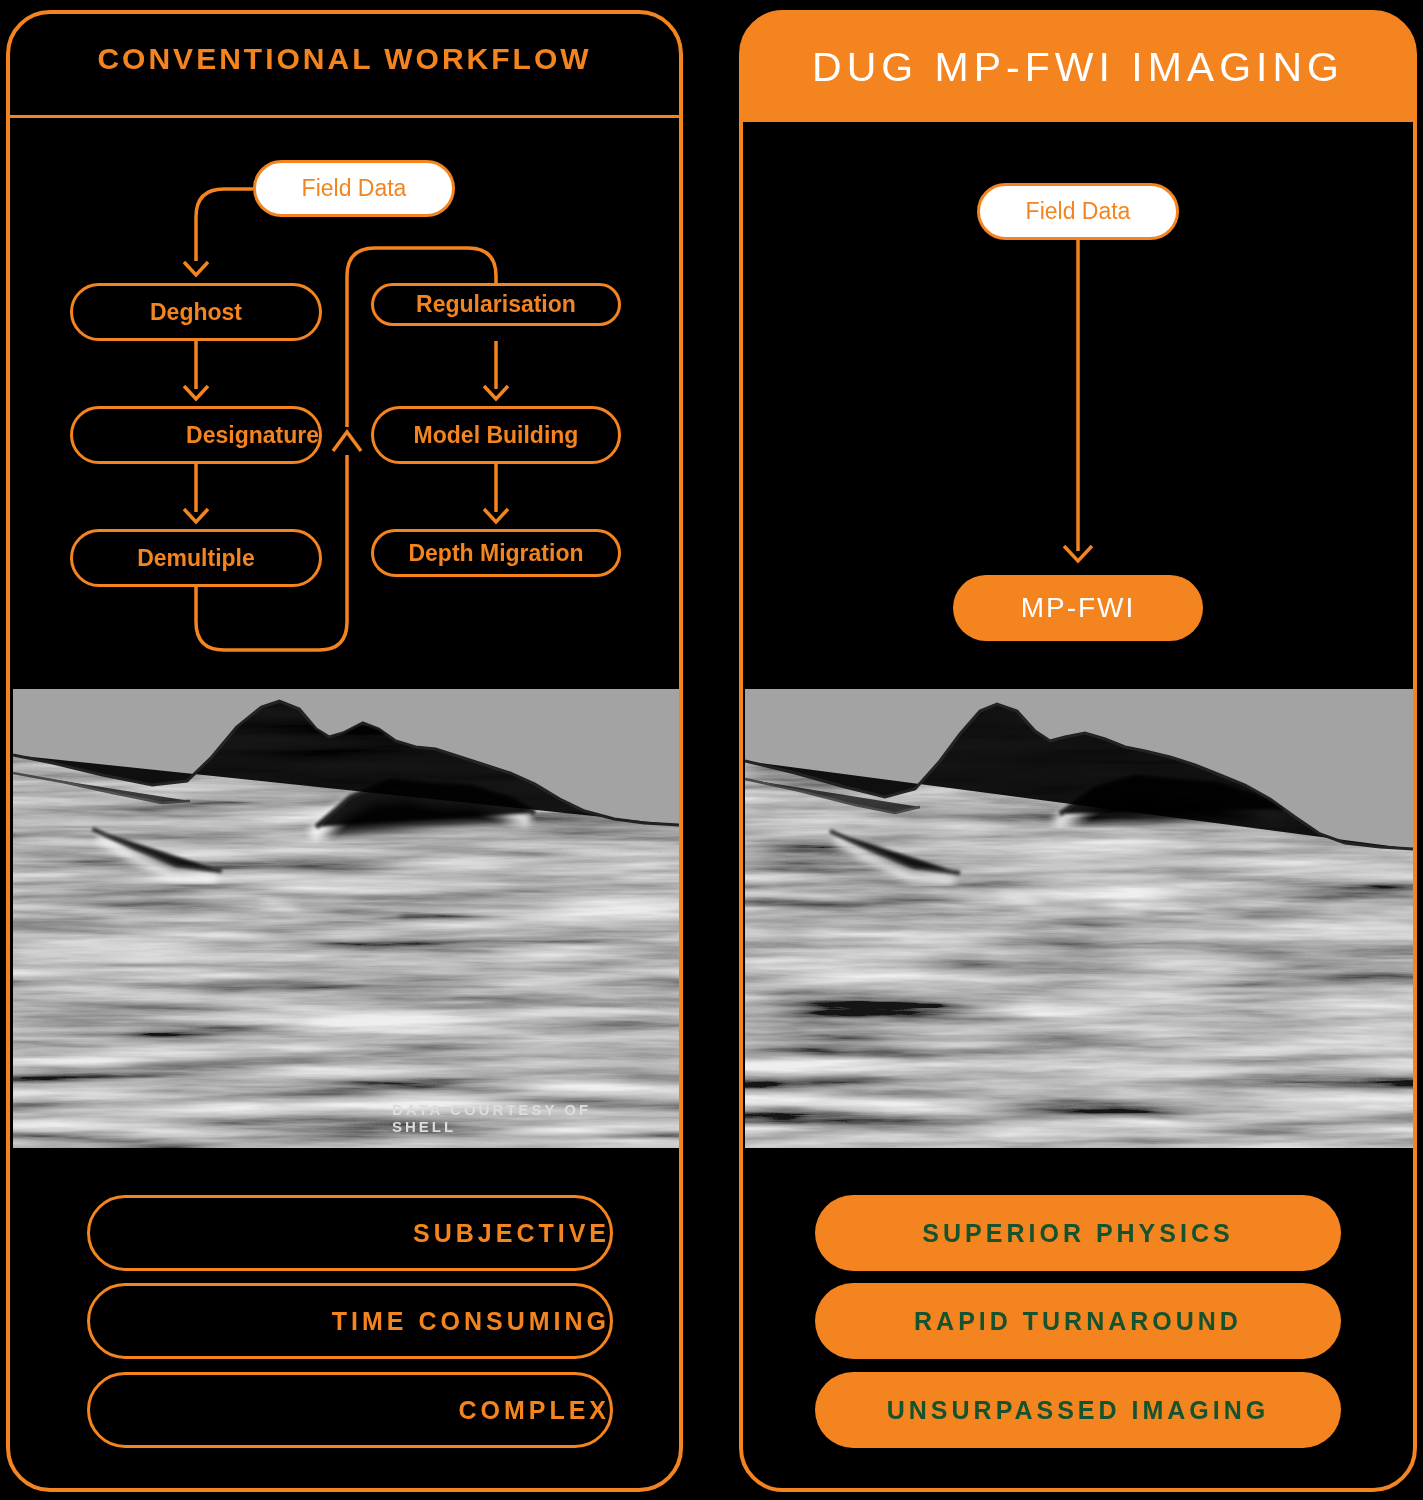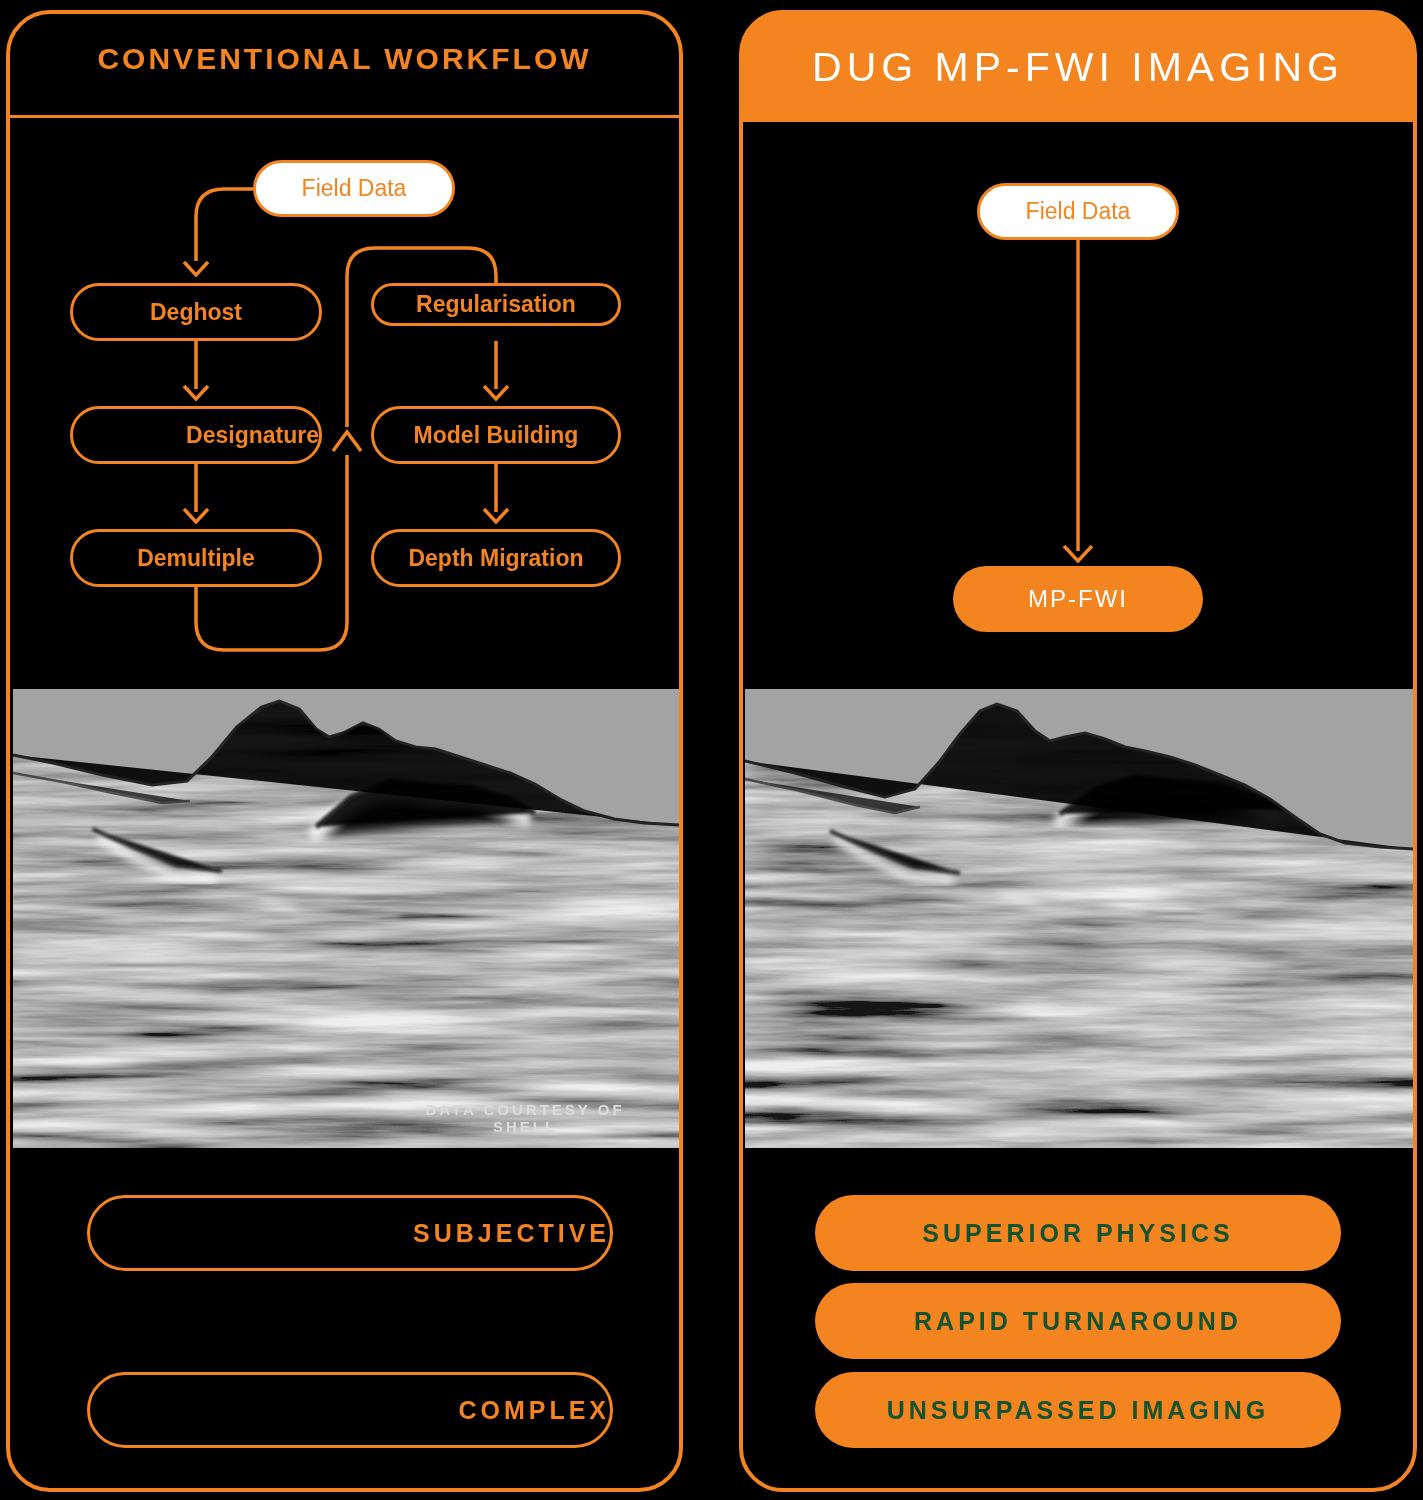--- a/index.html
+++ b/index.html
@@ -14,27 +14,27 @@
   .lsep{position:absolute;left:-4px;right:-4px;top:101px;border-top:3px solid #F3841F;}
   .rheader{position:absolute;left:-2px;right:-2px;top:-2px;height:110px;background:#F3841F;
            border-radius:42px 42px 0 0;display:flex;align-items:center;justify-content:center;}
   .rheader span{color:#fff;font-size:41px;font-weight:400;letter-spacing:5px;}
   .connectors{position:absolute;left:0;top:0;width:1423px;height:1500px;pointer-events:none;z-index:3;}
   .pill{position:absolute;display:flex;align-items:center;justify-content:center;box-sizing:border-box;z-index:4;}
   .fpill{border:3px solid #F3841F;border-radius:30px;background:#000;color:#F3841F;
          font-size:23px;font-weight:700;}
   .wpill{border:3px solid #F3841F;border-radius:30px;background:#fff;color:#F3841F;
          font-size:23px;font-weight:400;}
-  .solidpill{border-radius:34px;background:#F3841F;color:#fff;font-size:24px;font-weight:400;letter-spacing:2px;}
+  .solidpill{border-radius:34px;background:#F3841F;color:#fff;font-size:28px;font-weight:400;letter-spacing:2px;margin-top:9px;}
   .tag{position:absolute;width:526px;height:76px;border-radius:39px;display:flex;align-items:center;
        justify-content:center;font-size:25px;letter-spacing:4px;box-sizing:border-box;z-index:4;}
   .tag-outline{border:3px solid #F3841F;color:#F3841F;background:#000;font-weight:700;justify-content:flex-end;}
   .tag-solid{background:#F3841F;color:#14532d;font-weight:700;}
   .seismic{position:absolute;z-index:2;display:block;}
-  .caption{position:absolute;left:392px;top:1101px;width:266px;text-align:center;color:#DCDCDC;
+  .caption{position:absolute;left:392px;top:1101px;width:266px;text-align:left;color:#DCDCDC;
            font-size:15px;font-weight:700;letter-spacing:3px;z-index:5;}
 </style>
 </head>
 <body>
 
 <div class="stage">
 
   <div class="panel panel-left">
     <div class="lheader">
       <span>CONVENTIONAL WORKFLOW</span>
@@ -84,21 +84,21 @@
   </div>
   <div class="pill fpill" style="left:70px;top:529px;width:252px;height:58px;">
     <span>Demultiple</span>
   </div>
   <div class="pill fpill" style="left:371px;top:283px;width:250px;height:43px;">
     <span>Regularisation</span>
   </div>
   <div class="pill fpill" style="left:371px;top:406px;width:250px;height:58px;">
     <span>Model Building</span>
   </div>
-  <div class="pill fpill" style="left:371px;top:529px;width:250px;height:58px;">
+  <div class="pill fpill" style="left:371px;top:529px;width:250px;height:48px;">
     <span>Depth Migration</span>
   </div>
 
   <div class="pill wpill" style="left:977px;top:183px;width:202px;height:57px;">
     <span>Field Data</span>
   </div>
   <div class="pill solidpill" style="left:953px;top:566px;width:250px;height:66px;">
     <span>MP-FWI</span>
   </div>
 
@@ -161,20 +161,23 @@
     <path d="M 310 135 L 345 110 L 385 98 L 425 102 L 465 105 L 505 115 L 535 128" stroke="#FFFFFF" stroke-width="13" filter="url(#sR4)" opacity="0.85"></path>
     <path d="M 315 125 L 350 100 L 390 88 L 430 92 L 470 95 L 510 107 L 538 120" stroke="#0A0A0A" stroke-width="5" filter="url(#sR15)" opacity="0.9"></path>
     <path d="M0 0 L668 0 L668 160 L635 158 L600 154 L575 145 L550 128 L525 110 L500 96 L475 86 L450 76 L425 68 L400 62 L380 58 L360 50 L340 44 L320 48 L305 52 L290 42 L272 22 L252 15 L235 22 L215 45 L195 72 L170 100 L140 108 L100 98 L50 84 L0 72 Z" fill="#A3A3A3"></path>
     <path d="M0 72 L50 84 L100 98 L140 108 L170 100 L195 72 L215 45 L235 22 L252 15 L272 22 L290 42 L305 52 L320 48 L340 44 L360 50 L380 58 L400 62 L425 68 L450 76 L475 86 L500 96 L525 110 L550 128 L575 145 L600 154 L635 158 L668 160" stroke="#151515" stroke-width="3" opacity="0.9"></path>
     <path d="M0 90 L55 102 L110 116 L150 124 L175 118" stroke="#222222" stroke-width="2.5" opacity="0.7"></path>
   </svg>
 
   <div class="tag tag-outline" style="left:87px;top:1195px;">
     <span>SUBJECTIVE</span>
   </div>
+  <div class="tag tag-outline" style="left:87px;top:1283px;">
+    <span>TIME CONSUMING</span>
+  </div>
   <div class="tag tag-outline" style="left:87px;top:1372px;">
     <span>COMPLEX</span>
   </div>
 
   <div class="tag tag-solid" style="left:815px;top:1195px;">
     <span>SUPERIOR PHYSICS</span>
   </div>
   <div class="tag tag-solid" style="left:815px;top:1283px;">
     <span>RAPID TURNAROUND</span>
   </div>

